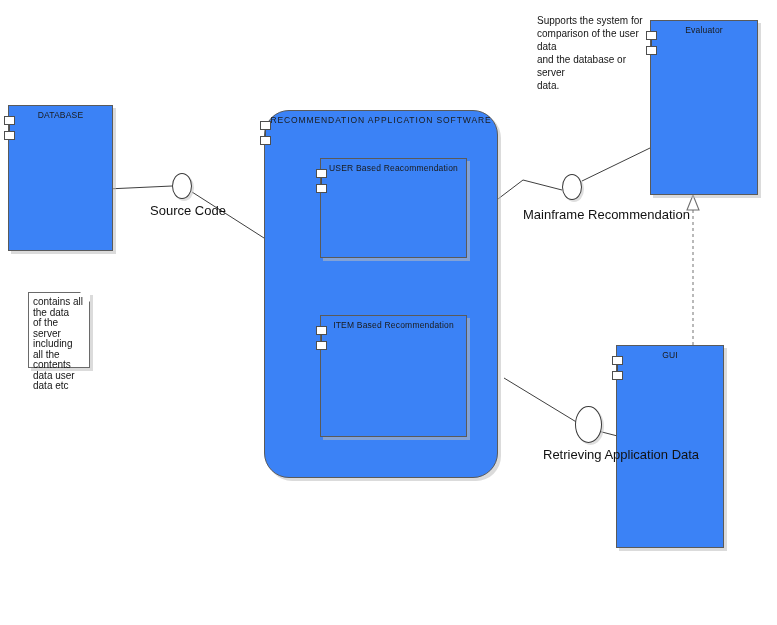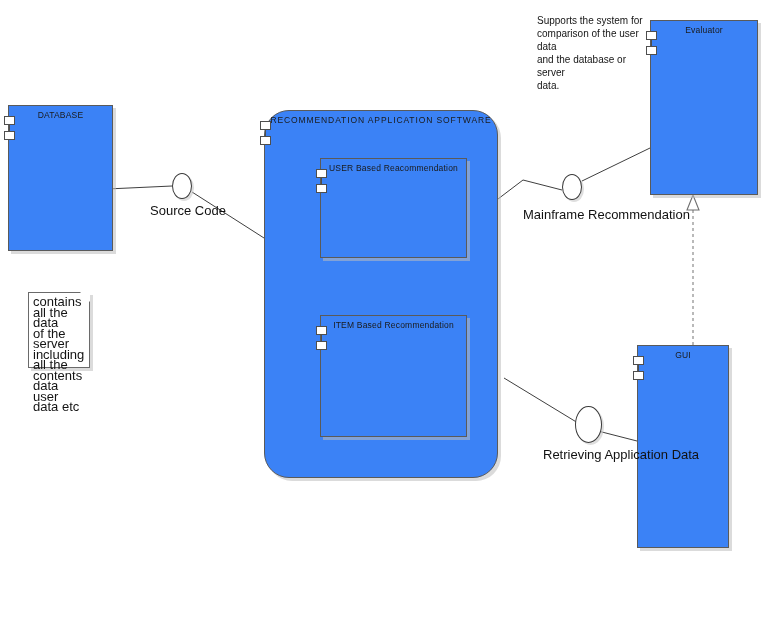--- a/index.html
+++ b/index.html
@@ -61,21 +61,21 @@
     height: 24px;
     background: #4e4e4e;
   }
   
   .note {
     position: absolute;
     box-sizing: border-box;
     background: #ffffff;
     border: 1px solid #6a6a6a;
     box-shadow: 3px 3px 0 0 rgba(195,195,195,0.6);
-    font-size: 13px;
+    font-size: 10px;
     line-height: 10.5px;
     color: #141414;
     padding: 4px 4px 2px 4px;
     white-space: pre-line;
   }
   .note::after {
     content: "";
     position: absolute;
     right: -1px;
     top: -1px;
@@ -174,21 +174,21 @@
     <div class="component-title">ITEM Based Recommendation</div>
   </div>
 
   <div class="component" style="left:650px; top:20px; width:108px; height:175px;">
     <div class="port-stem"></div>
     <div class="port p1"></div>
     <div class="port p2"></div>
     <div class="component-title">Evaluator</div>
   </div>
 
-  <div class="component" style="left:637px; top:345px; width:92px; height:203px;">
+  <div class="component" style="left:616px; top:345px; width:108px; height:203px;">
     <div class="port-stem"></div>
     <div class="port p1"></div>
     <div class="port p2"></div>
     <div class="component-title">GUI</div>
   </div>
 
   <div class="iface" style="left:172px; top:173px;">
     <div class="iface-circle"></div>
     <div class="iface-label" style="left:-22px; top:30px; width:64px;">Source Code</div>
   </div>

